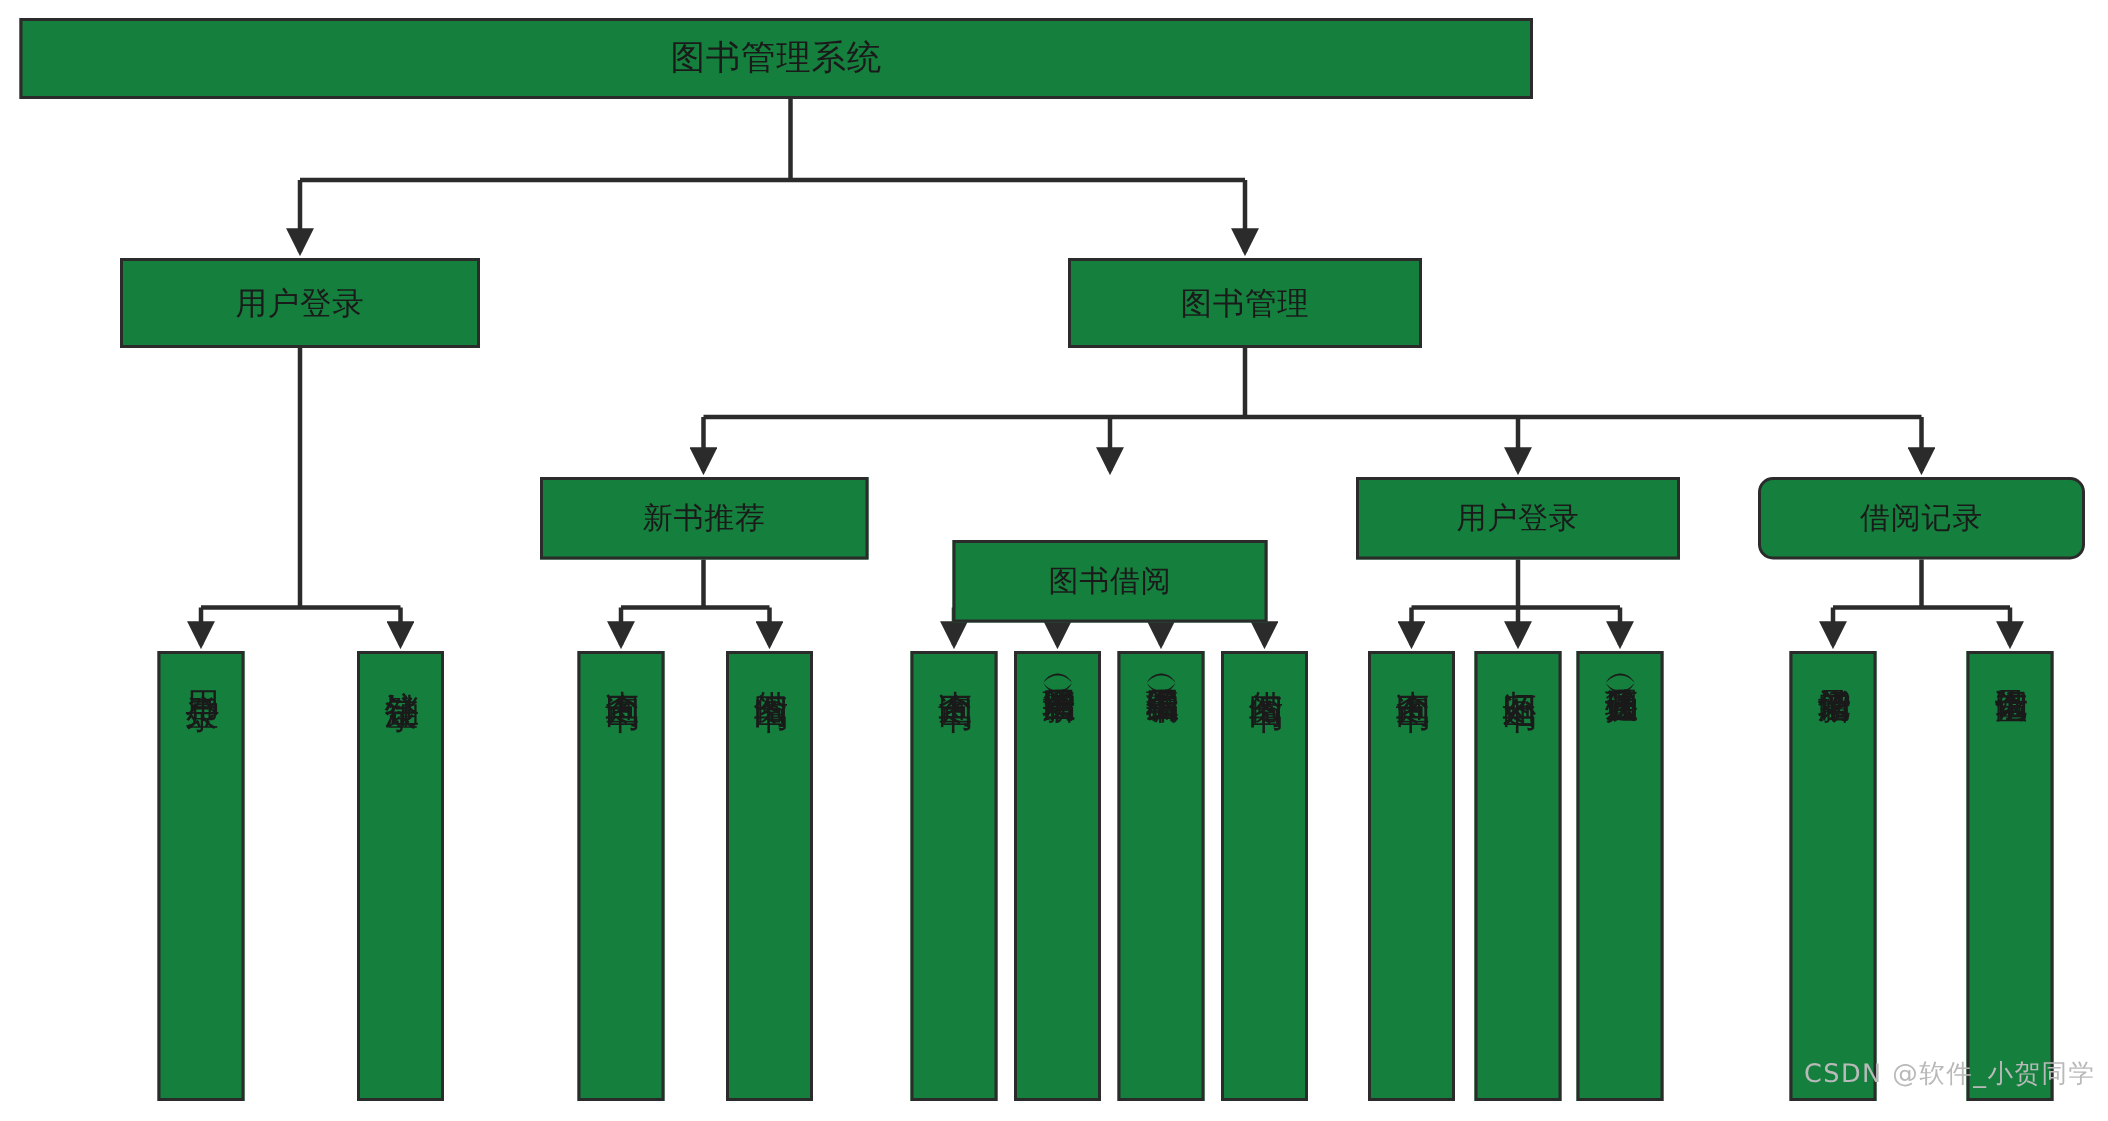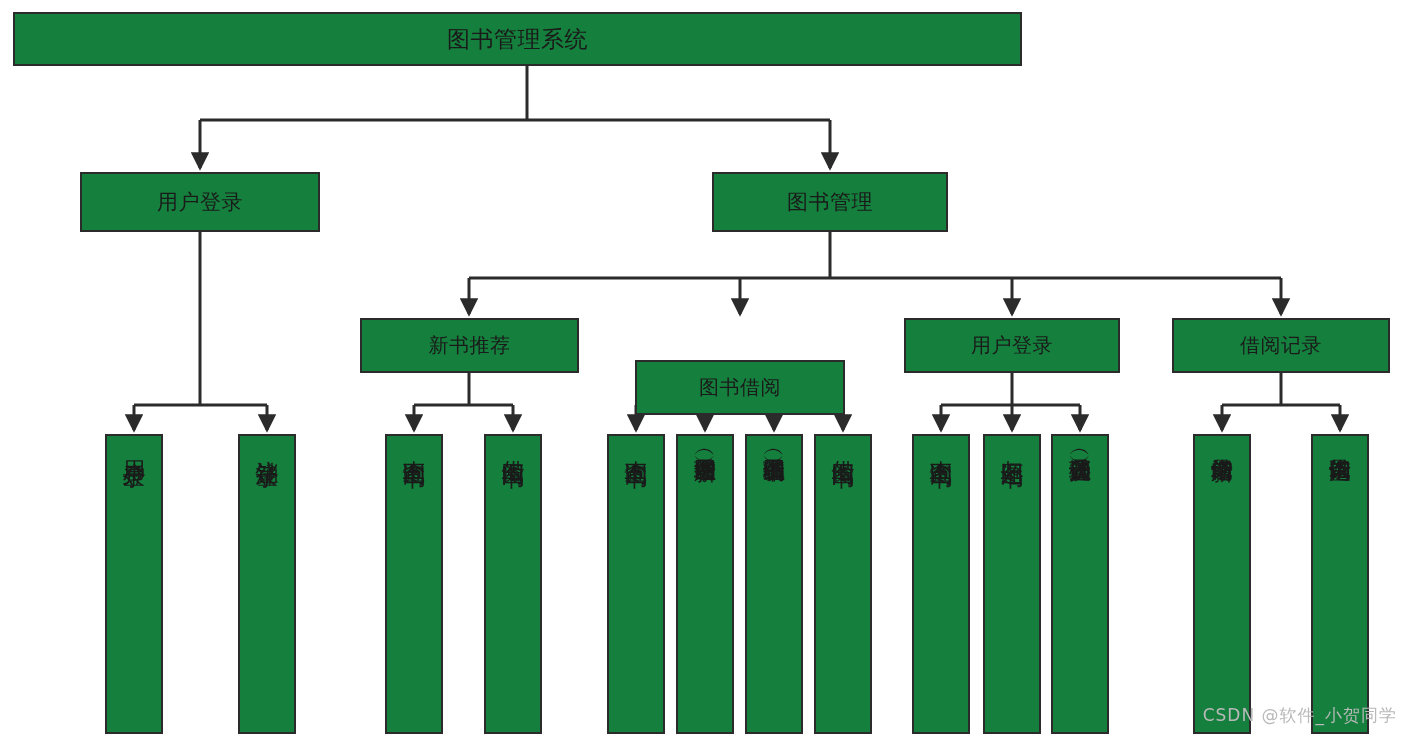--- a/index.html
+++ b/index.html
@@ -139,21 +139,21 @@
 
   <div class="node l2" style="left:712px;width:236px;top:172px;">
     <span class="label">图书管理</span>
   </div>
   <div class="node l3" style="left:635px;width:210px;top:318px;margin-top:42px;">
     <span class="label">图书借阅</span>
   </div>
   <div class="node l3" style="left:904px;width:216px;top:318px;">
     <span class="label">用户登录</span>
   </div>
-  <div class="node l3" style="left:1172px;width:218px;top:318px;">
+  <div class="node l3" style="left:1172px;width:218px;top:318px;border-radius:10px;">
     <span class="label">借阅记录</span>
   </div>
 
   <div class="node leaf" style="left:105px;width:58px;">
     <span class="label">用户登录</span>
   </div>
   <div class="node leaf" style="left:238px;width:58px;">
     <span class="label">注销登录</span>
   </div>
 

